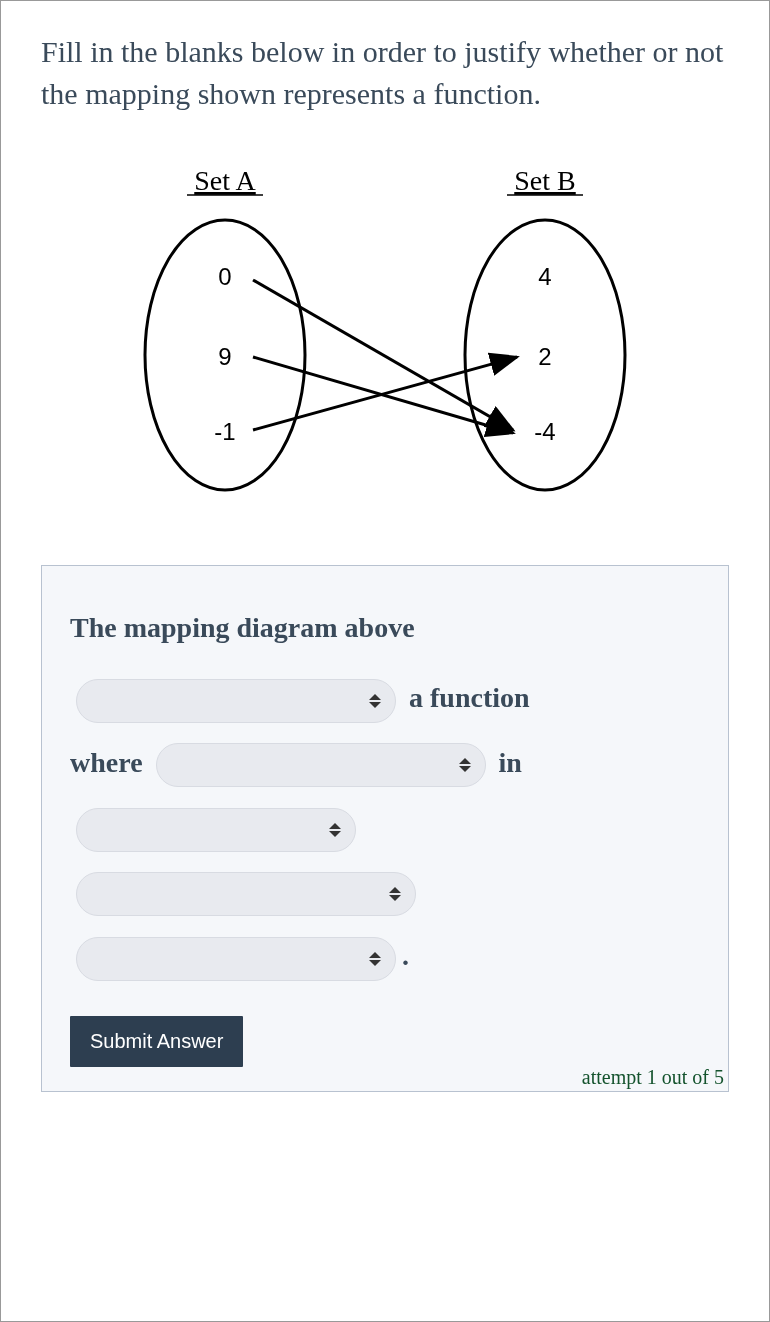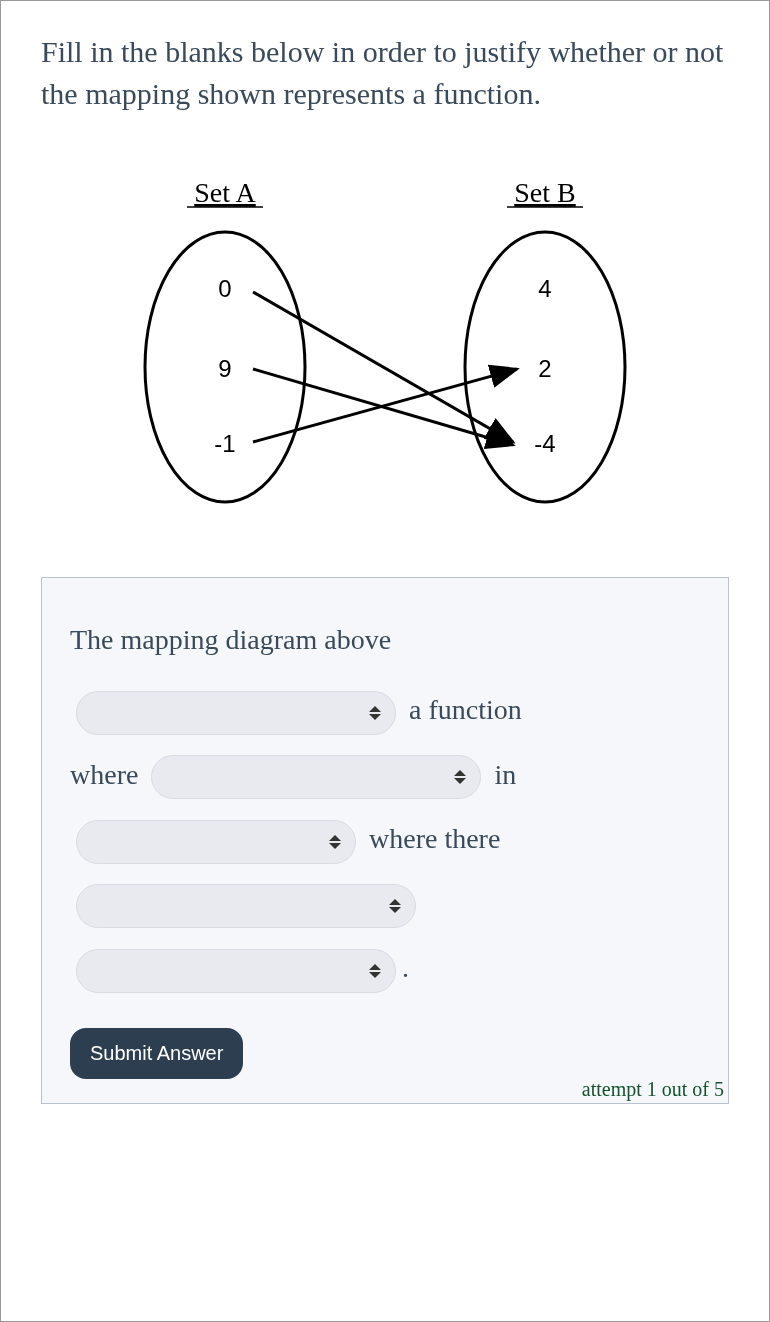--- a/index.html
+++ b/index.html
@@ -9,21 +9,21 @@
     width: 770px;
     height: 1322px;
     position: relative;
     border: 1px solid #999;
     padding: 30px 40px 0 40px;
   }
   .question-text {
     font-size: 30px;
     color: #3a4a5a;
     line-height: 1.4;
-    margin-bottom: 52px;
+    margin-bottom: 40px;
   }
   .diagram-container {
     margin: 30px auto 50px auto;
     text-align: right;
   }
   .diagram-container svg { display: block; margin: 0 auto; }
   .set-label {
     font-size: 28px;
     fill: #000;
     text-decoration: underline;
@@ -38,20 +38,21 @@
     border: 1px solid #b8c2d0;
     background: #f5f7fa;
     padding: 30px 28px 24px 28px;
     margin-top: 20px;
     position: relative;
   }
   .answer-content {
     font-size: 28px;
     color: #3a4a5a;
     line-height: 2.3;
+    font-weight: bold;
   }
   .dropdown {
     display: inline-flex;
     align-items: center;
     justify-content: flex-end;
     background: #e8eaef;
     border: 1px solid #d8dbe2;
     border-radius: 999px;
     height: 44px;
     padding: 0 14px 0 18px;
@@ -74,21 +75,21 @@
     border-right: 6px solid transparent;
   }
   .dropdown .spinner .arrow-up { border-bottom: 6px solid #333; }
   .dropdown .spinner .arrow-down { border-top: 6px solid #333; }
   .submit-btn {
     background: #2d3e50;
     color: #fff;
     font-family: Arial, sans-serif;
     font-size: 20px;
     border: none;
-    border-radius: 16px;
+    border-radius: 1px;
     padding: 14px 20px;
     margin-top: 28px;
     cursor: pointer;
   }
   .attempt-text {
     position: absolute;
     right: 4px;
     bottom: 2px;
     font-size: 20px;
     color: #14532d;
@@ -154,21 +155,21 @@
         </span>
     </span>
     <span>in</span><br>
 
     <span class="dropdown" style="width:280px">
       <span class="spinner">
           <span class="arrow-up"></span>
           <span class="arrow-down"></span>
         </span>
     </span>
-    <span>where there</span><br>
+    <br>
 
     <span class="dropdown" style="width:340px">
       <span class="spinner">
           <span class="arrow-up"></span>
           <span class="arrow-down"></span>
         </span>
     </span><br>
 
     <span class="dropdown" style="width:320px">
       <span class="spinner">

